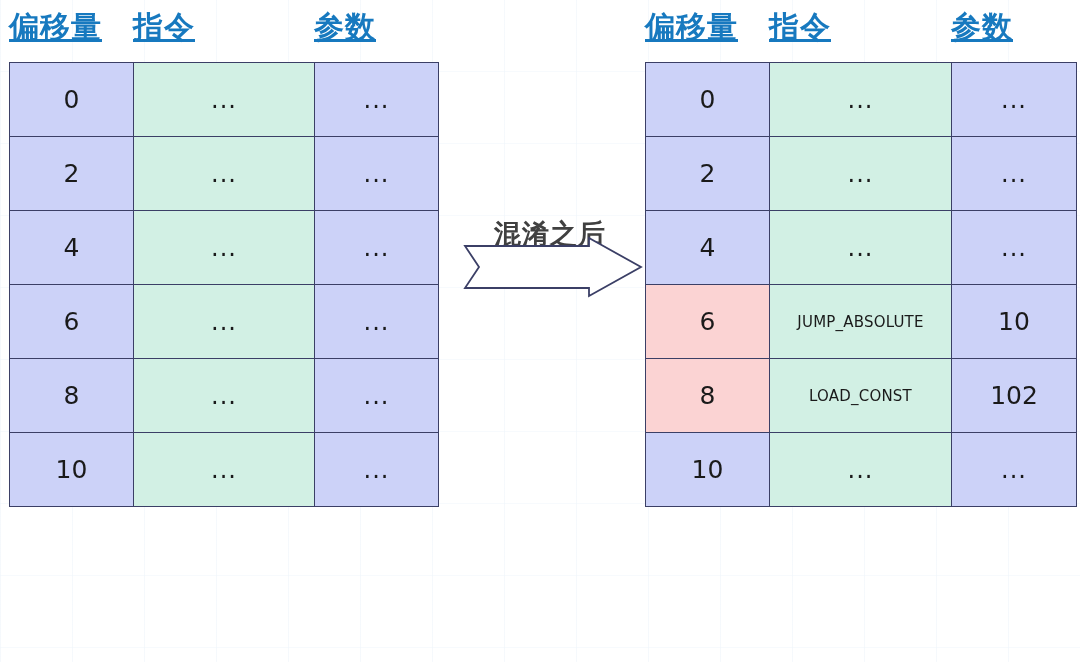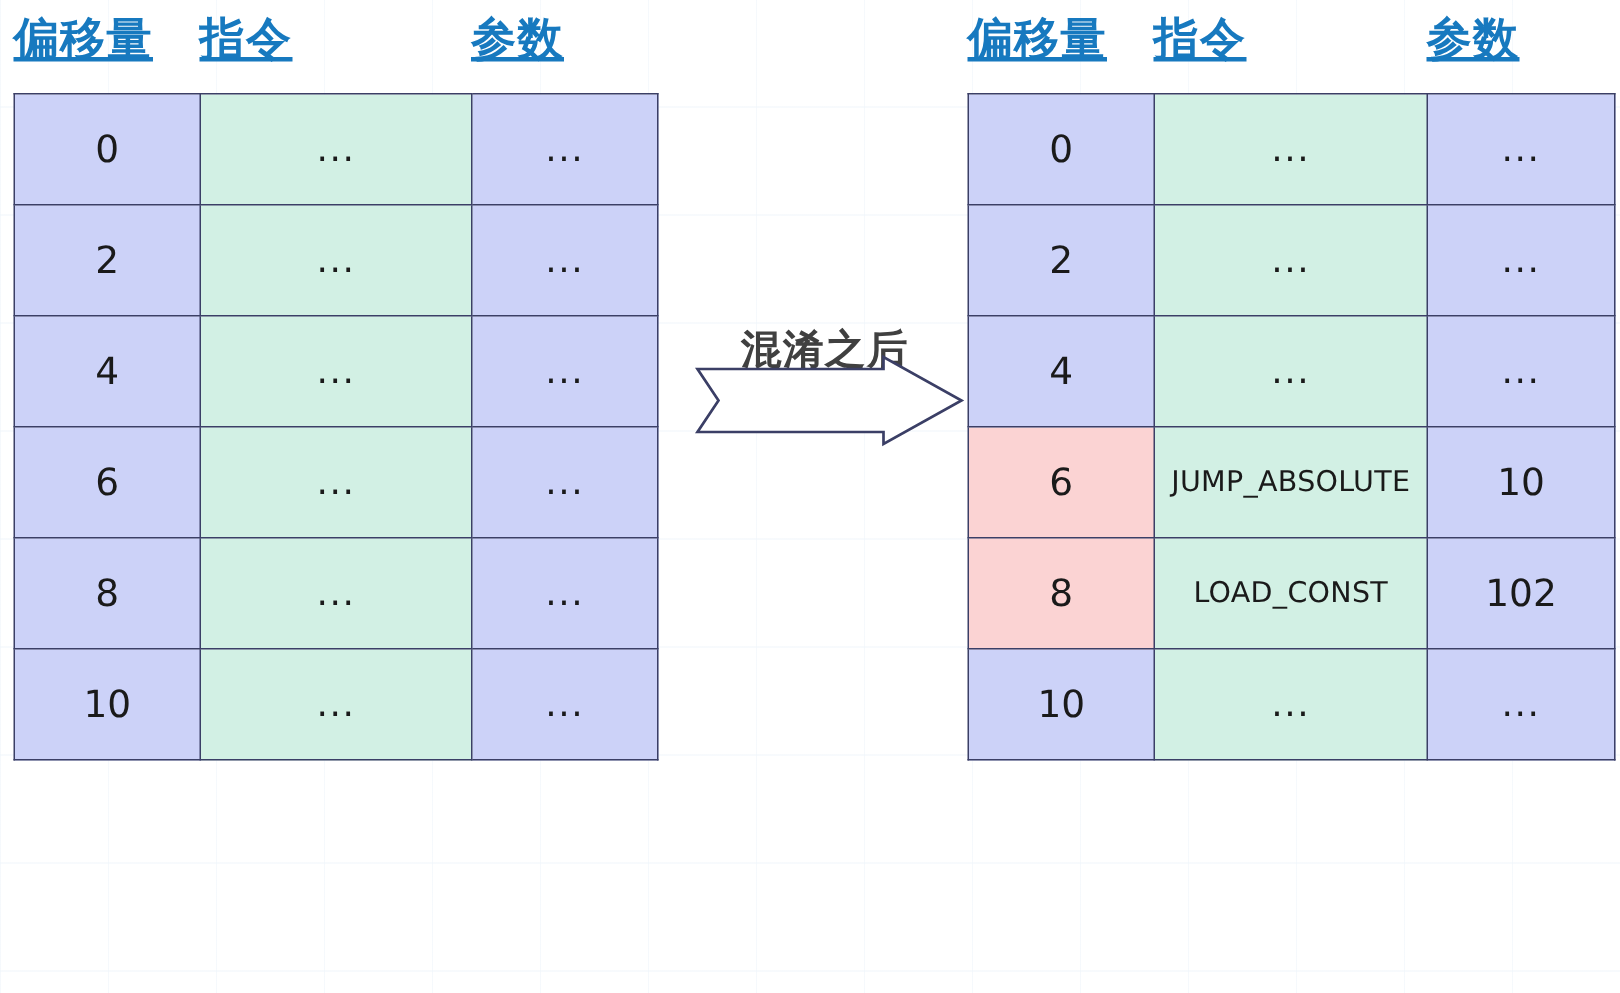--- a/index.html
+++ b/index.html
@@ -79,21 +79,21 @@
     line-height: 1;
   }
   .val-dots {
     font-size: 24px;
     color: #1A1A1A;
     letter-spacing: 1px;
     line-height: 1;
     font-family: "DejaVu Sans", "Liberation Sans", sans-serif;
   }
   .val-op {
-    font-size: 19px;
+    font-size: 15px;
     color: #1A1A1A;
     font-family: "DejaVu Sans", "Liberation Sans", sans-serif;
     letter-spacing: 0.2px;
     line-height: 1;
   }
 
   
   #transition {
     position: absolute;
     left: 455px;

